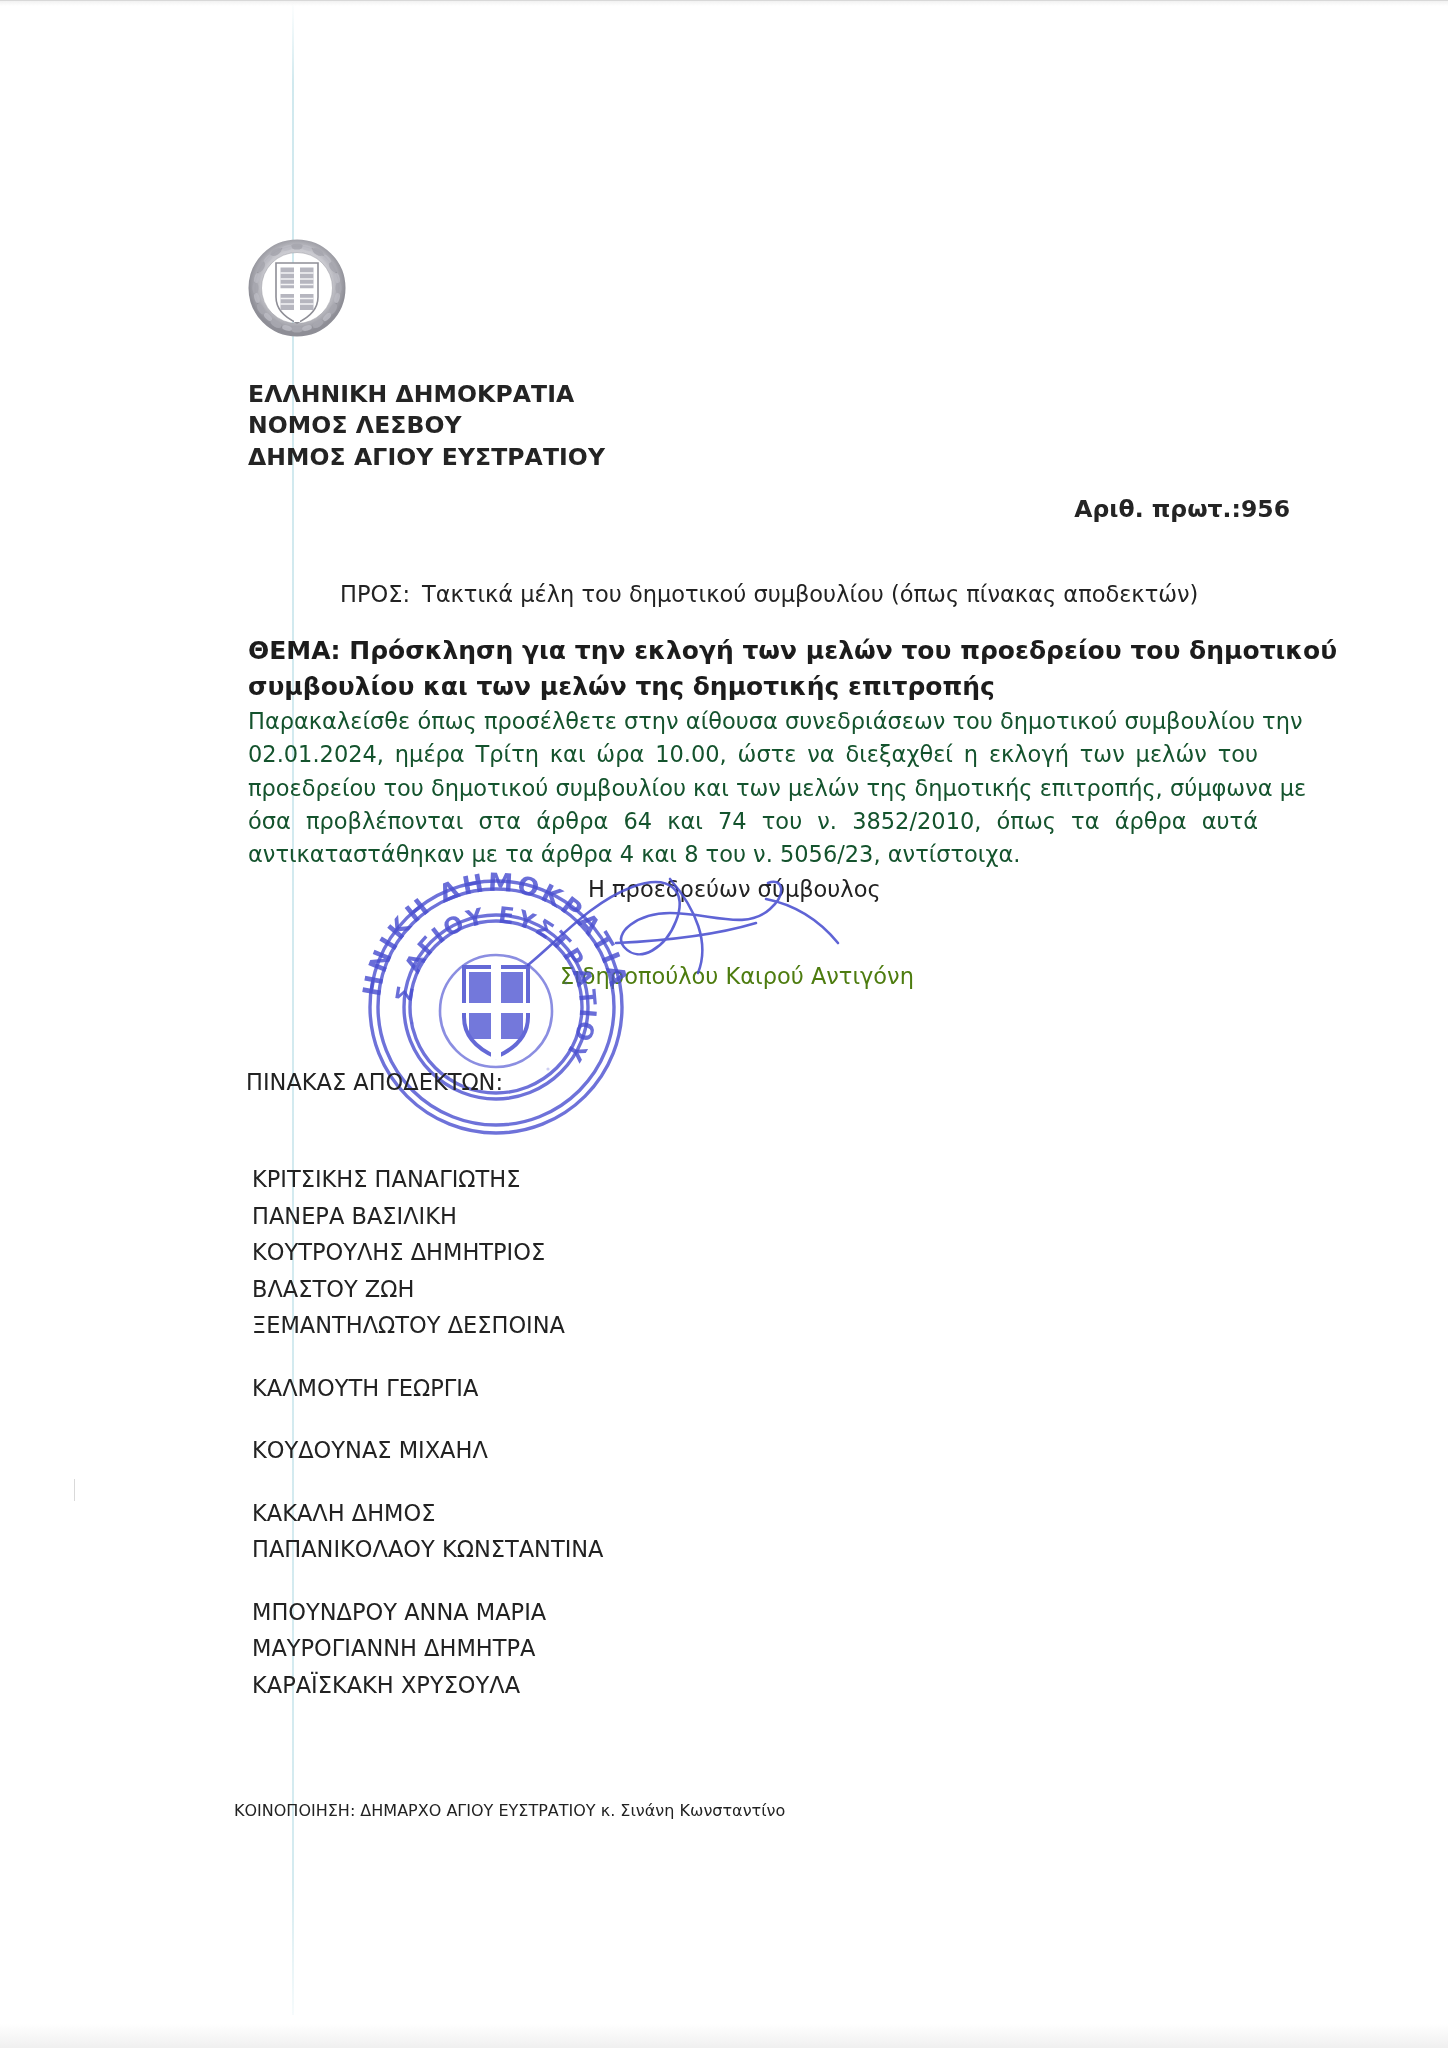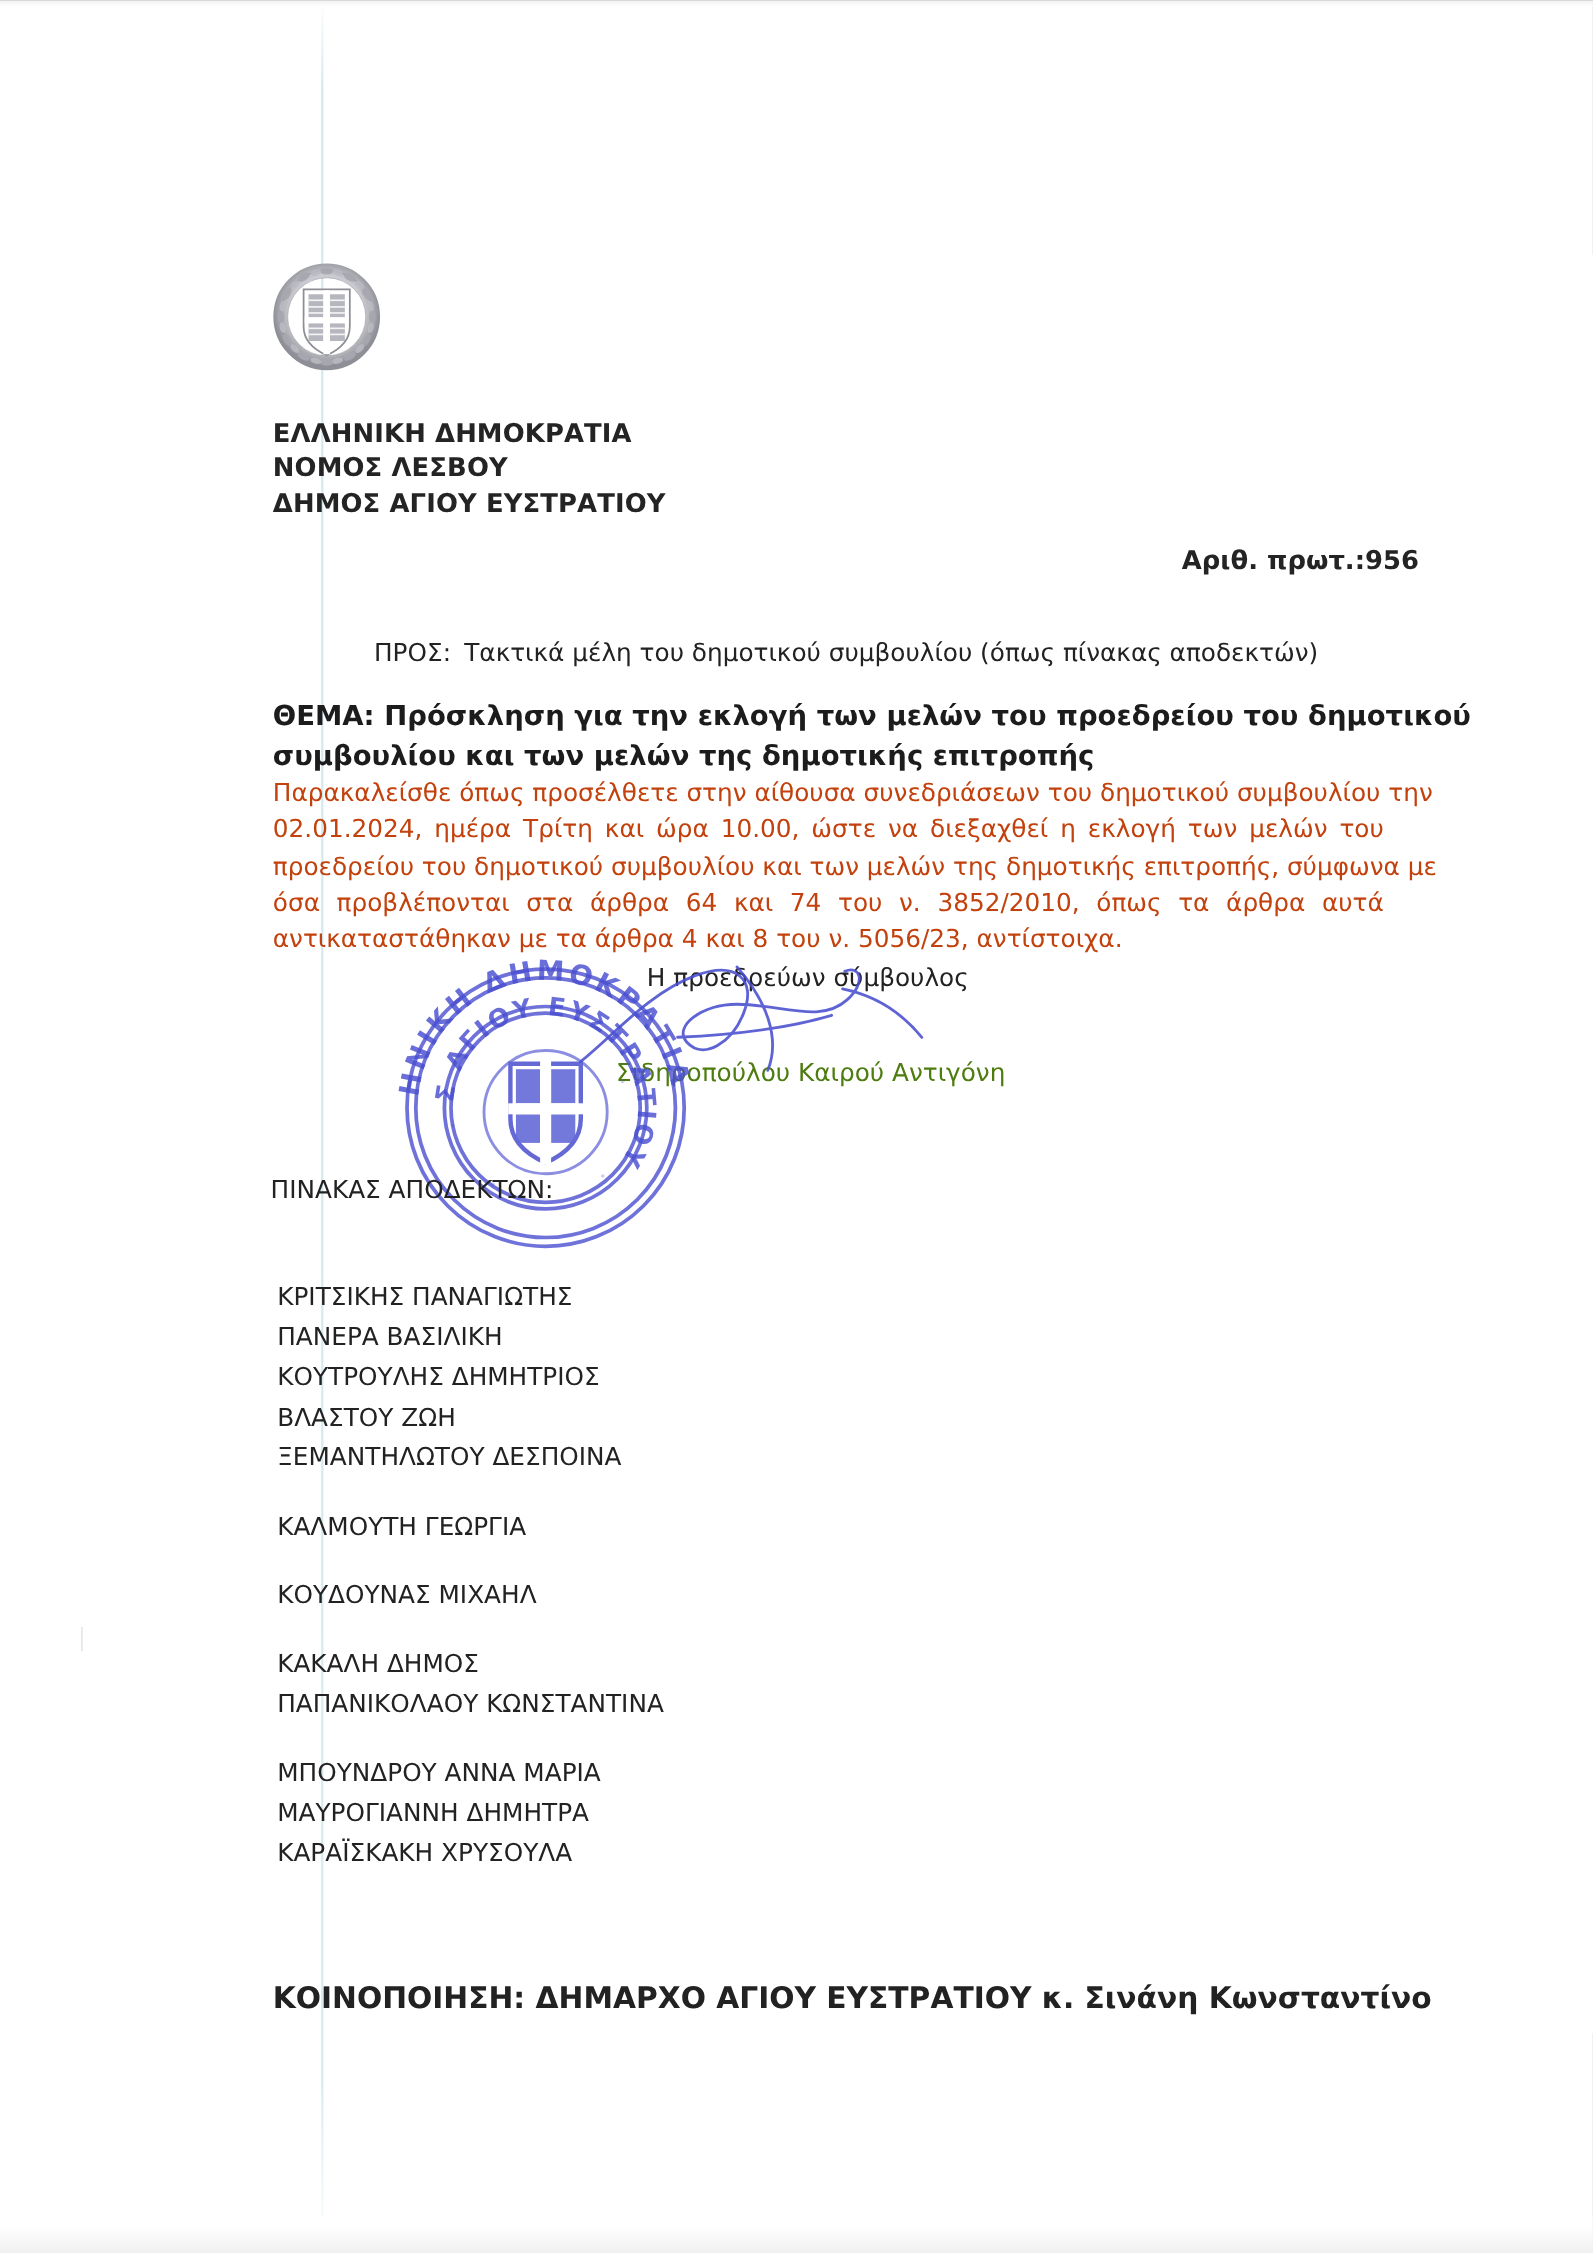--- a/index.html
+++ b/index.html
@@ -131,21 +131,21 @@
   }
 
   
   .body-par {
     position: absolute;
     left: 248px;
     top: 704px;
     width: 1010px;
     font-size: 22.5px;
     line-height: 1.48;
-    color: #c2410c;
+    color: #14532d;
   }
   .body-par .jline {
     display: block;
     text-align: justify;
     text-align-last: justify;
     white-space: nowrap;
   }
   .body-par .jline.last {
     text-align-last: left;
   }
@@ -212,26 +212,25 @@
   .rcp-group:last-child { margin-bottom: 0; }
   .rcp-item {
     line-height: 1.0;
     padding: 7px 0;
     white-space: nowrap;
   }
 
   
   .cc-line {
     position: absolute;
-    left: 248px;
+    left: 234px;
     top: 1800px;
-    font-size: 27px;
+    font-size: 16px;
     color: #222;
     white-space: nowrap;
-    font-weight: bold;
   }
 </style>
 </head>
 <body>
 
 <div class="page">
 
   <div class="scan-edge-top"></div>
   <div class="scan-fold"></div>
   <div class="scan-left-mark"></div>

